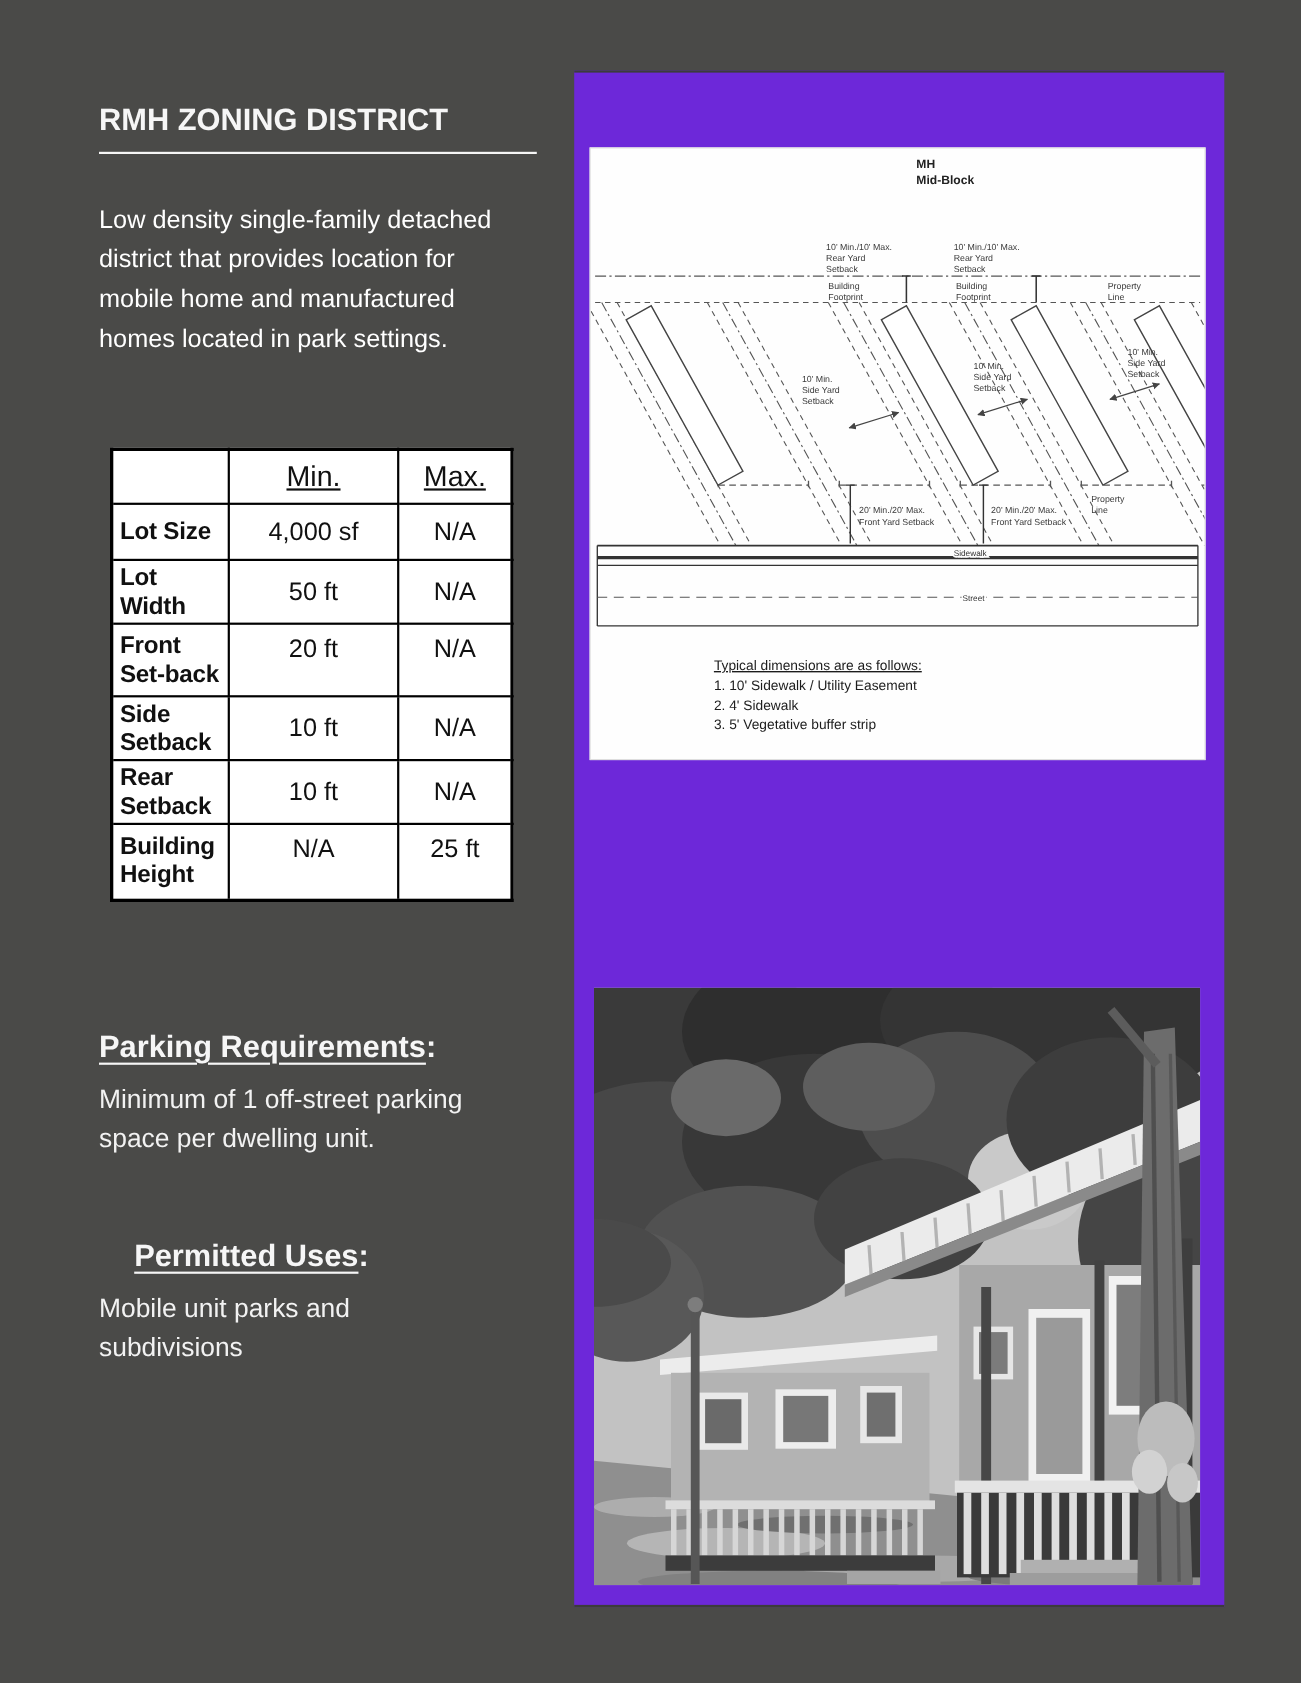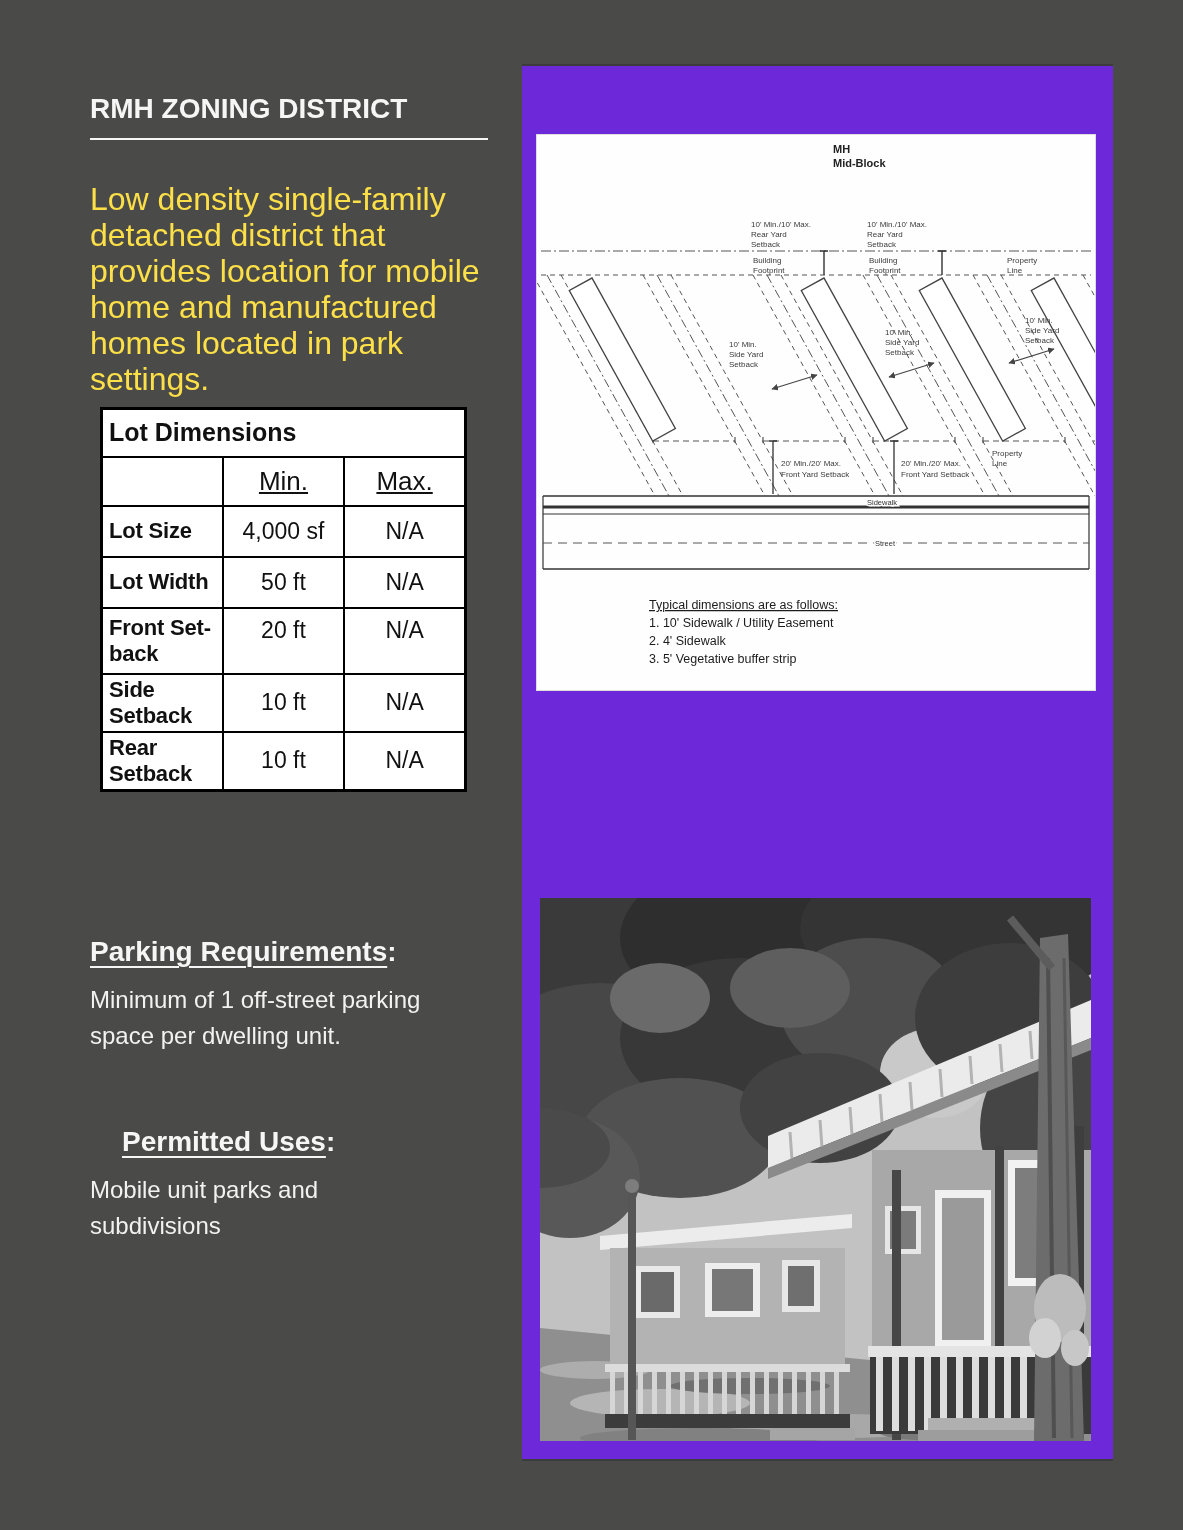--- a/index.html
+++ b/index.html
@@ -12,22 +12,22 @@
   }
   .abs{position:absolute;}
 
   
   .left-title{
     left:90px;top:88px;width:398px;color:#f6f6f6;
     font-size:28px;font-weight:bold;line-height:42px;
     border-bottom:2px solid #f6f6f6;padding-bottom:8px;
   }
   .left-desc{
-    left:90px;top:181px;width:392px;color:#fde047;
-    font-size:32px;line-height:36px;
+    left:90px;top:181px;width:392px;color:#ffffff;
+    font-size:23px;line-height:36px;
   }
   table.lot{
     position:absolute;left:100px;top:407px;width:367px;
     border-collapse:collapse;background:#ffffff;
     table-layout:fixed;border:3px solid #000;
   }
   table.lot td,table.lot th{
     border:2px solid #000;color:#111;
     padding:2px 6px;vertical-align:middle;
   }
@@ -75,23 +75,20 @@
 <body>
 
 <div class="abs left-title">
   <div>RMH ZONING DISTRICT</div>
 </div>
 
 <div class="abs left-desc">Low density single-family detached district that provides location for mobile home and manufactured homes located in park settings.</div>
 
 <table class="lot">
   <tbody>
-      <tr style="height:48px;">
-    <td class="tbl-title" colspan="3">Lot Dimensions</td>
-  </tr>
   <tr style="height:49px;">
     <td></td>
     <th class="colhead" style="width:140px;">Min.</th>
     <th class="colhead" style="width:89px;">Max.</th>
   </tr>
   <tr style="height:51px;">
     <td class="rowlabel" style="width:130px;">Lot Size</td>
     <td class="val">4,000 sf</td>
     <td class="val">N/A</td>
   </tr>
@@ -107,20 +104,25 @@
   </tr>
   <tr style="height:53px;">
     <td class="rowlabel">Side Setback</td>
     <td class="val">10 ft</td>
     <td class="val">N/A</td>
   </tr>
   <tr style="height:48px;">
     <td class="rowlabel">Rear Setback</td>
     <td class="val">10 ft</td>
     <td class="val">N/A</td>
+  </tr>
+  <tr style="height:70px;">
+    <td class="rowlabel" style="vertical-align:top;padding-top:6px;">Building Height</td>
+    <td class="val" style="vertical-align:top;padding-top:8px;">N/A</td>
+    <td class="val" style="vertical-align:top;padding-top:8px;">25 ft</td>
   </tr>
 </tbody>
   </table>
 
 <div class="abs sec-head parking-head"><span class="u">Parking Requirements</span><span>:</span></div>
 <div class="abs sec-body parking-body">Minimum of 1 off-street parking space per dwelling unit.</div>
 
 <div class="abs sec-head permitted-head"><span class="u">Permitted Uses</span><span>:</span></div>
 <div class="abs sec-body permitted-body">Mobile unit parks and subdivisions</div>
 

